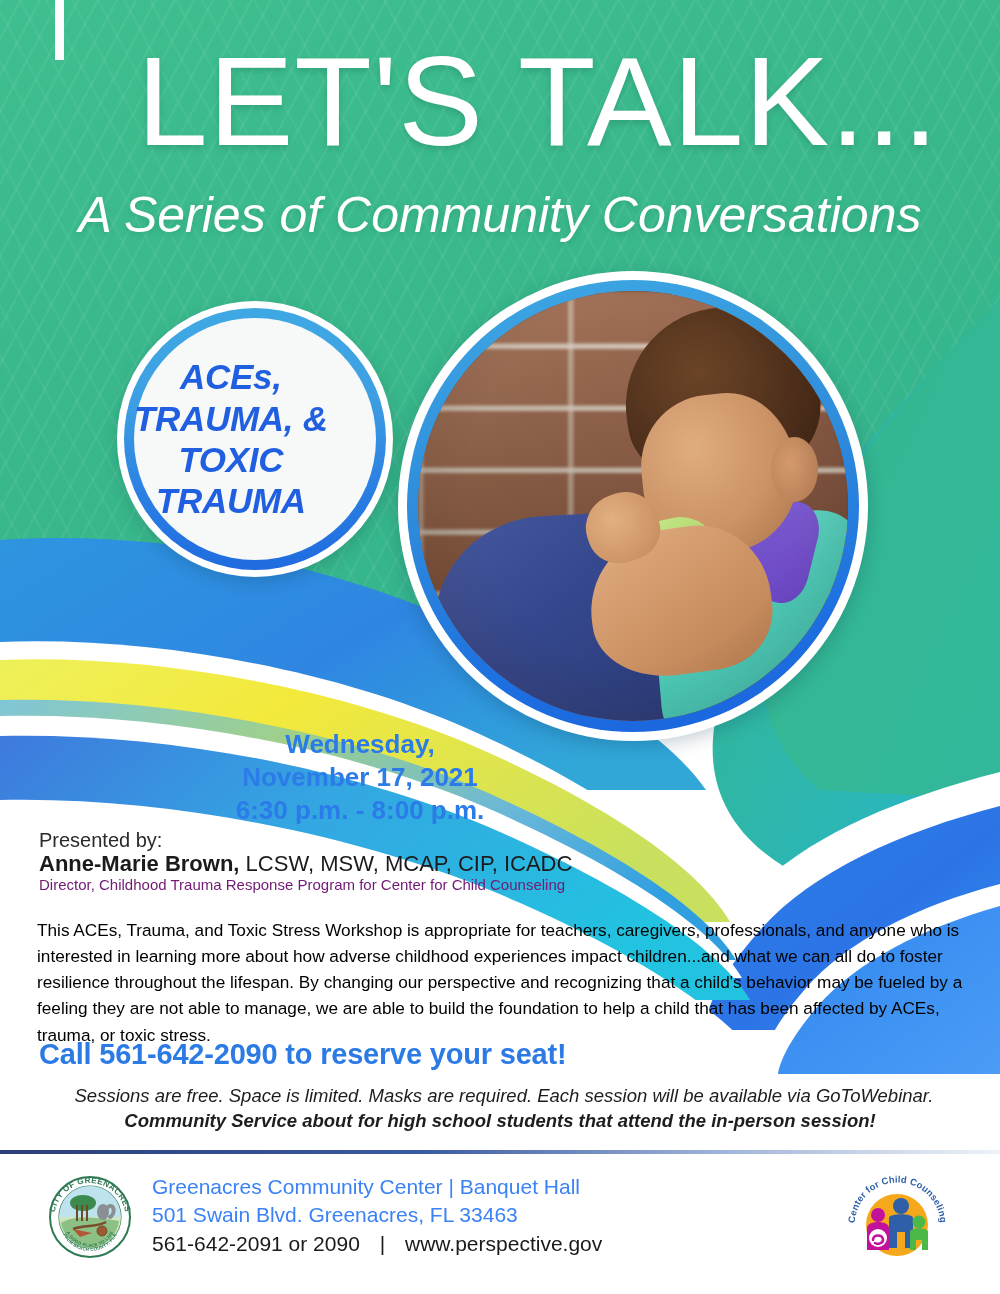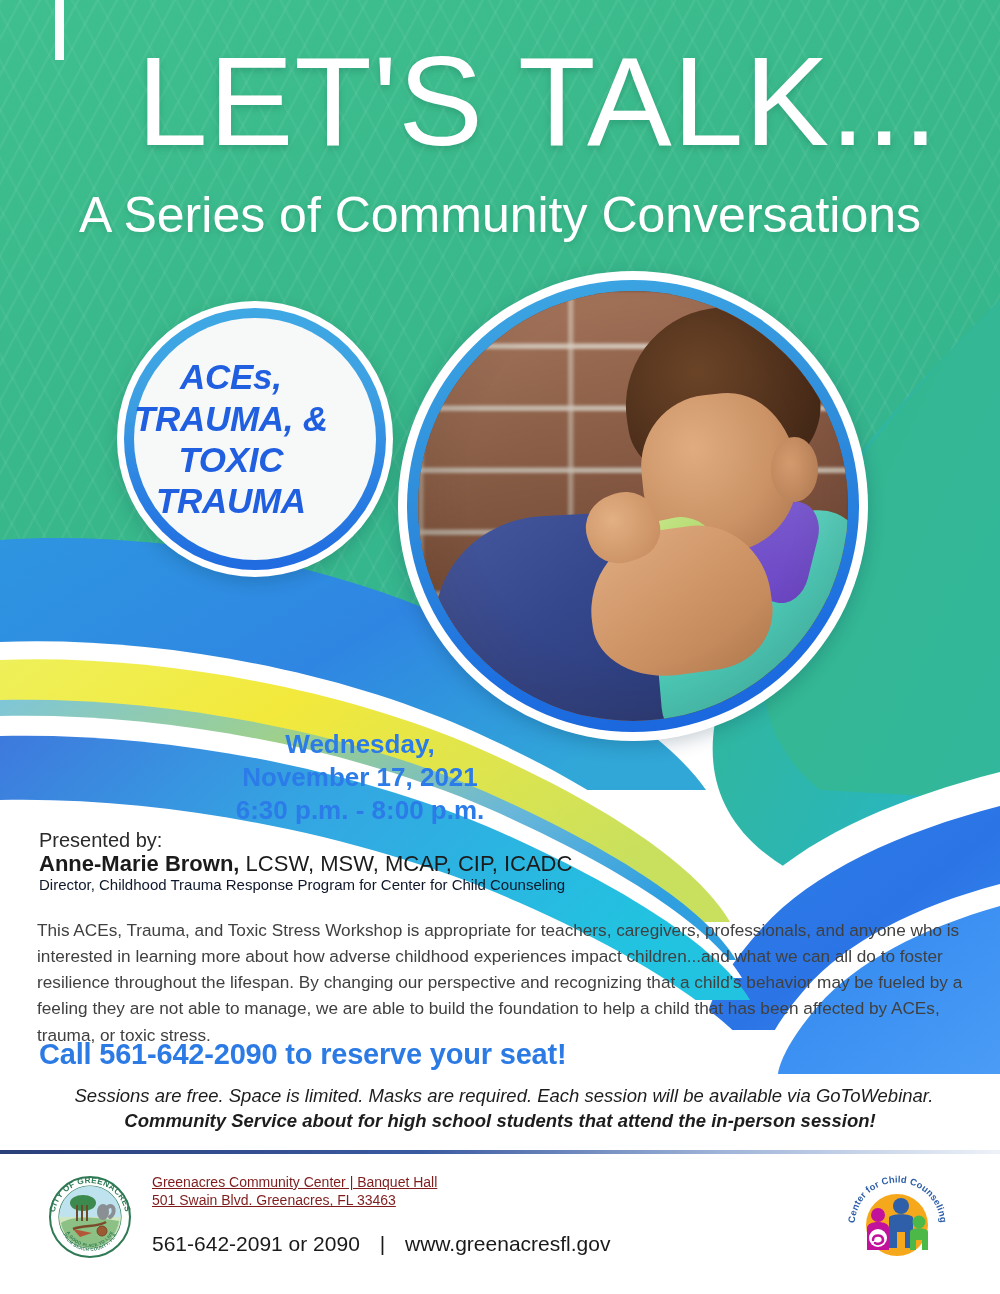--- a/index.html
+++ b/index.html
@@ -49,20 +49,21 @@
   }
   .subhead {
     position:absolute; left:0; top:188px; width:1000px;
     text-align:center;
     font-size:50px;
     line-height:1.1;
     font-weight:400;
     color:#ffffff;
     white-space:nowrap;
     text-shadow:0 2px 6px rgba(0,70,50,.18);
+    font-style:italic;
   }
 
   
   .photo-wrap {
     position:absolute;
     left:398px; top:271px;
     width:470px; height:470px;
     border-radius:50%;
     background:#ffffff;
     box-shadow:0 5px 18px rgba(0,40,70,.22);
@@ -211,27 +212,27 @@
     font-size:20px; color:#2a2a2a; font-weight:400;
   }
   .presenter-line {
     position:absolute; left:39px; top:851px; z-index:7;
     font-size:22px; color:#1b1b1b; white-space:nowrap;
   }
   .presenter-line b { font-weight:700; }
   .presenter-line span.cred { font-weight:400; }
   .presenter-role {
     position:absolute; left:39px; top:876px; z-index:7;
-    font-size:15px; color:#0f172a; font-weight:400;
+    font-size:15px; color:#701a75; font-weight:400;
   }
 
   
   .body-copy {
     position:absolute; left:37px; top:917px; width:930px; z-index:7;
-    font-size:17.2px; line-height:1.52; color:#404040;
+    font-size:17.2px; line-height:1.52; color:#000000;
     text-align:left;
   }
 
   
   .cta {
     position:absolute; left:39px; top:1038px; z-index:7;
     font-size:29px; font-weight:700; color:#2c7be5;
     letter-spacing:-0.2px;
   }
 
@@ -247,21 +248,21 @@
 
   
   .divider {
     position:absolute; left:0; top:1150px; width:1000px; height:4px; z-index:7;
     background:linear-gradient(90deg,#2b3f7a 0%, #3a5aa0 42%, #9fb4d8 72%, #eef2f8 100%);
   }
 
   
   .footer-venue {
     position:absolute; left:152px; top:1173px; z-index:7;
-    font-size:14px; line-height:1.32; color:#7f1d1d;text-decoration:underline;
+    font-size:21px; line-height:1.32; color:#3b82f6;
   }
   .footer-contact {
     position:absolute; left:152px; top:1232px; z-index:7;
     font-size:21px; color:#1a1a1a;
   }
   .footer-contact .bar { padding:0 14px; }
 
   
   .seal { position:absolute; left:40px; top:1167px; width:100px; height:100px; z-index:7; }
   
@@ -432,21 +433,21 @@
     </text>
   </svg>
 
   <div class="footer-venue">
     <div>Greenacres Community Center  |  Banquet Hall</div>
     <div>501 Swain Blvd. Greenacres, FL 33463</div>
   </div>
   <div class="footer-contact">
     <span>561-642-2091 or 2090</span>
     <span class="bar">|</span>
-    <span>www.greenacresfl.gov</span>
+    <span>www.perspective.gov</span>
   </div>
 
   <svg class="ccc" viewBox="0 0 105 100">
     <defs>
       <path id="cccArc" d="M10,62 A43,43 0 1,1 95,62"></path>
     </defs>
     <circle cx="52" cy="55" r="31" fill="#f5a81c"></circle>
 
     <circle cx="56" cy="36" r="8" fill="#2f5fa8"></circle>
     <path d="M44,48 C44,43 68,43 68,48 L68,78 L60,78 L60,62 L52,62 L52,78 L44,78 Z" fill="#2f5fa8"></path>

